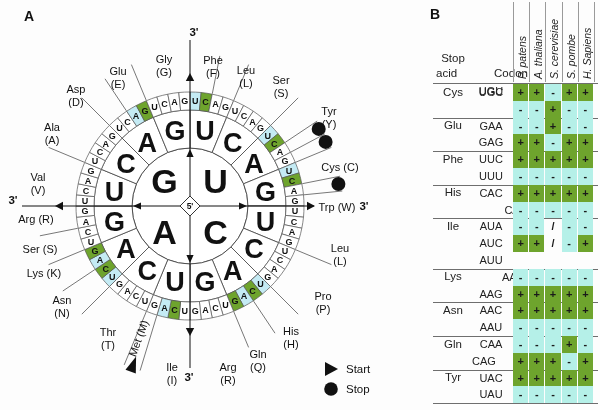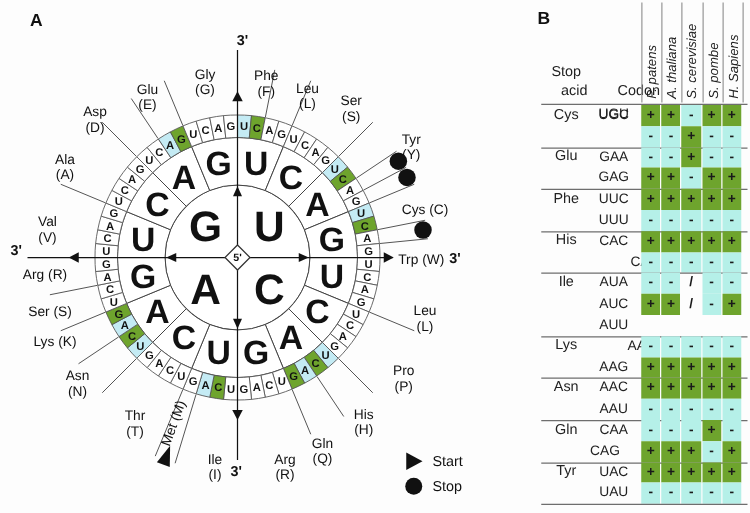--- a/index.html
+++ b/index.html
@@ -289,21 +289,21 @@
       <g>
         <polygon points="325,362 325,376 338,369" fill="#111"></polygon>
         <text x="346" y="373" font-size="11.5" fill="#111">Start</text>
         <circle cx="331" cy="389" r="6.8" fill="#111"></circle>
         <text x="346" y="393" font-size="11.5" fill="#111">Stop</text>
       </g>
     </svg>
   <div class="panel-label" style="left:24px;top:8px;">A</div>
   <div class="panel-label" style="left:430px;top:6px;">B</div>
   <div class="hdr" style="left:436px;top:52px;width:34px;text-align:center;">Stop</div>
-  <div class="hdr" style="left:436px;top:67px;width:34px;text-align:right;">acid</div>
+  <div class="hdr" style="left:436px;top:67px;width:34px;text-align:left;">acid</div>
   <div class="hdr" style="left:494px;top:67px;width:34px;text-align:center;">Codon</div>
   <div id="table-layer">
       <div class="sp-label" style="left:516.0px;top:79px;">P. patens</div>
       <div class="sp-label" style="left:532.2px;top:79px;">A. thaliana</div>
       <div class="sp-label" style="left:548.4px;top:79px;">S. cerevisiae</div>
       <div class="sp-label" style="left:564.6px;top:79px;">S. pombe</div>
       <div class="sp-label" style="left:580.8px;top:79px;">H. Sapiens</div>
       <div class="vline" style="left:513.0px;top:2px;height:80px;"></div>
       <div class="vline" style="left:529.2px;top:2px;height:80px;"></div>
       <div class="vline" style="left:545.4px;top:2px;height:80px;"></div>

